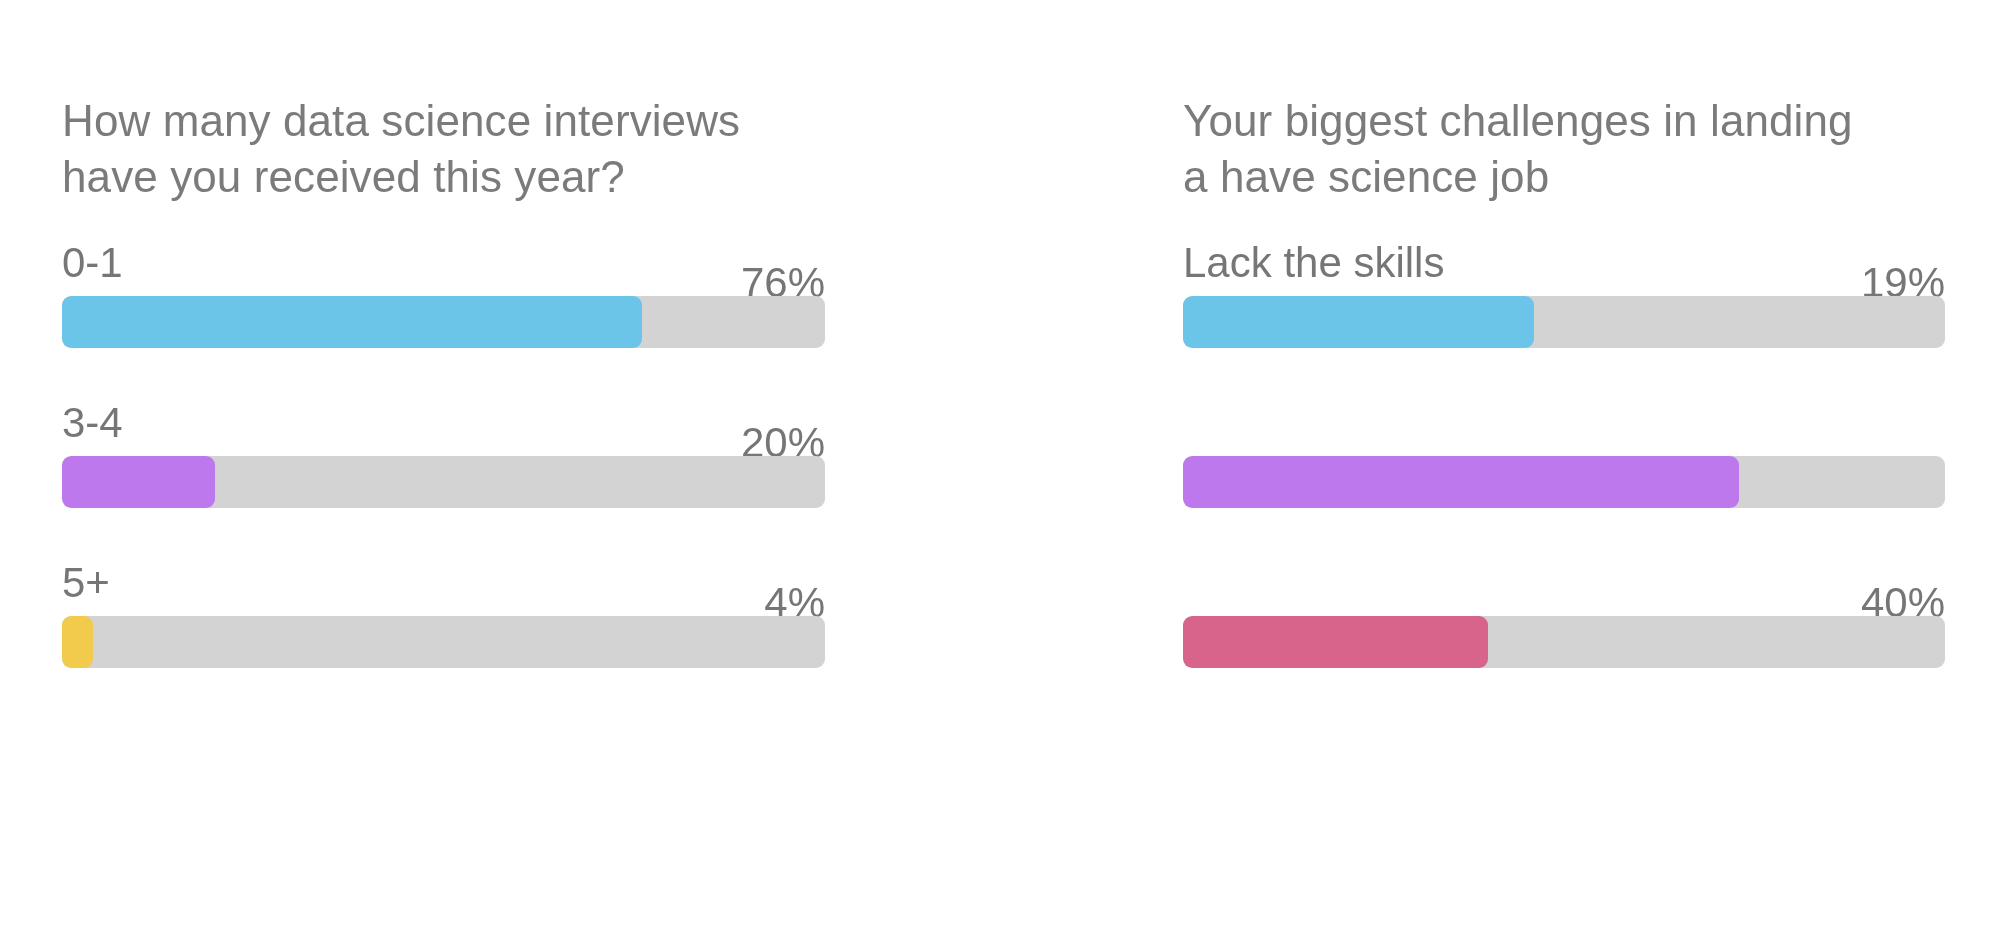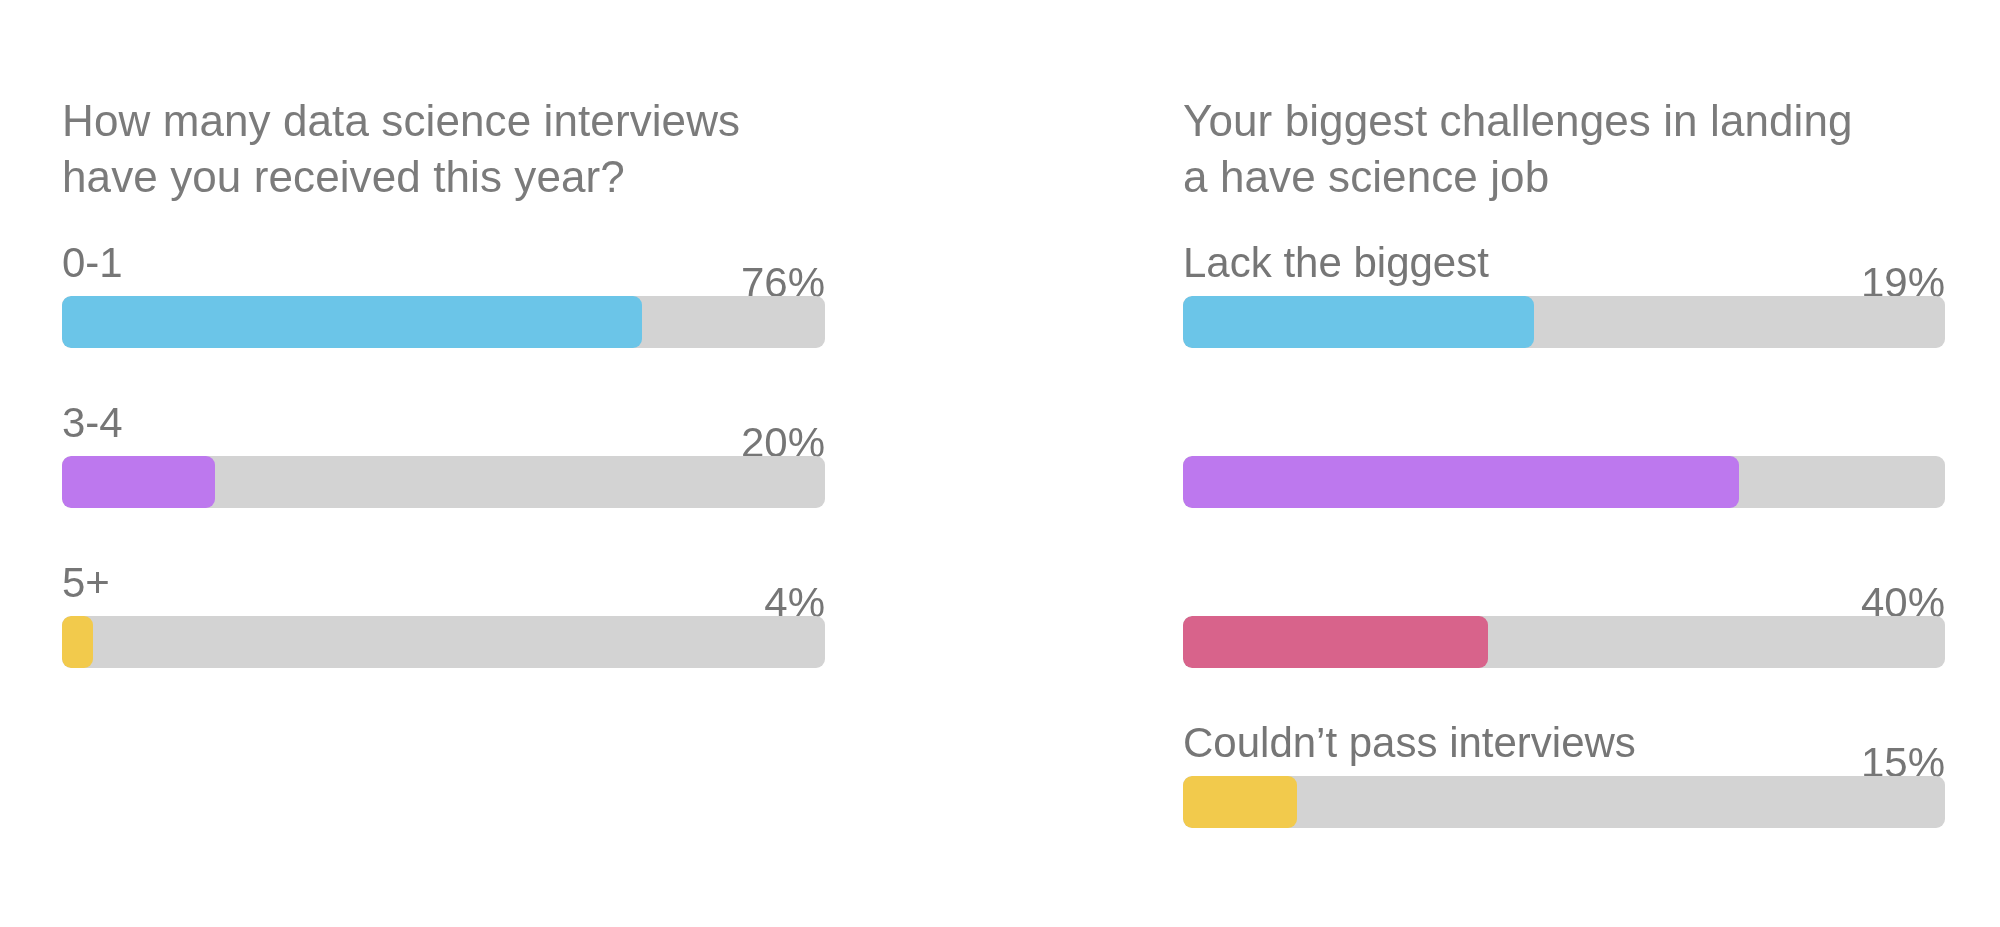--- a/index.html
+++ b/index.html
@@ -140,21 +140,21 @@
   </section>
 
   <section class="panel panel-right">
     <h2 class="panel-title">Your biggest challenges in landing
 a have science job</h2>
 
     <div class="rows">
 
       <div class="bar-row">
         <div class="bar-head">
-          <span class="bar-label">Lack the biggest</span>
+          <span class="bar-label">Lack the skills</span>
           <span class="bar-value">19%</span>
         </div>
         <div class="bar-track" style="background: rgb(211, 211, 211);">
           <div class="bar-fill" style="width: 46%; background: rgb(107, 197, 232);"></div>
         </div>
       </div>
 
       <div class="bar-row">
         <div class="bar-track" style="background: rgb(211, 211, 211);">
           <div class="bar-fill" style="width: 73%; background: rgb(189, 120, 238);"></div>
@@ -163,26 +163,17 @@
 
       <div class="bar-row">
         <div class="bar-head">
           <span class="bar-value">40%</span>
         </div>
         <div class="bar-track" style="background: rgb(211, 211, 211);">
           <div class="bar-fill" style="width: 40%; background: rgb(216, 99, 139);"></div>
         </div>
       </div>
 
-      <div class="bar-row">
-        <div class="bar-head">
-          <span class="bar-label">Couldn’t pass interviews</span>
-          <span class="bar-value">15%</span>
-        </div>
-        <div class="bar-track" style="background: rgb(211, 211, 211);">
-          <div class="bar-fill" style="width: 15%; background: rgb(242, 202, 76);"></div>
-        </div>
-      </div>
 
     </div>
   </section>
 
 </div>
 
 </body></html>

